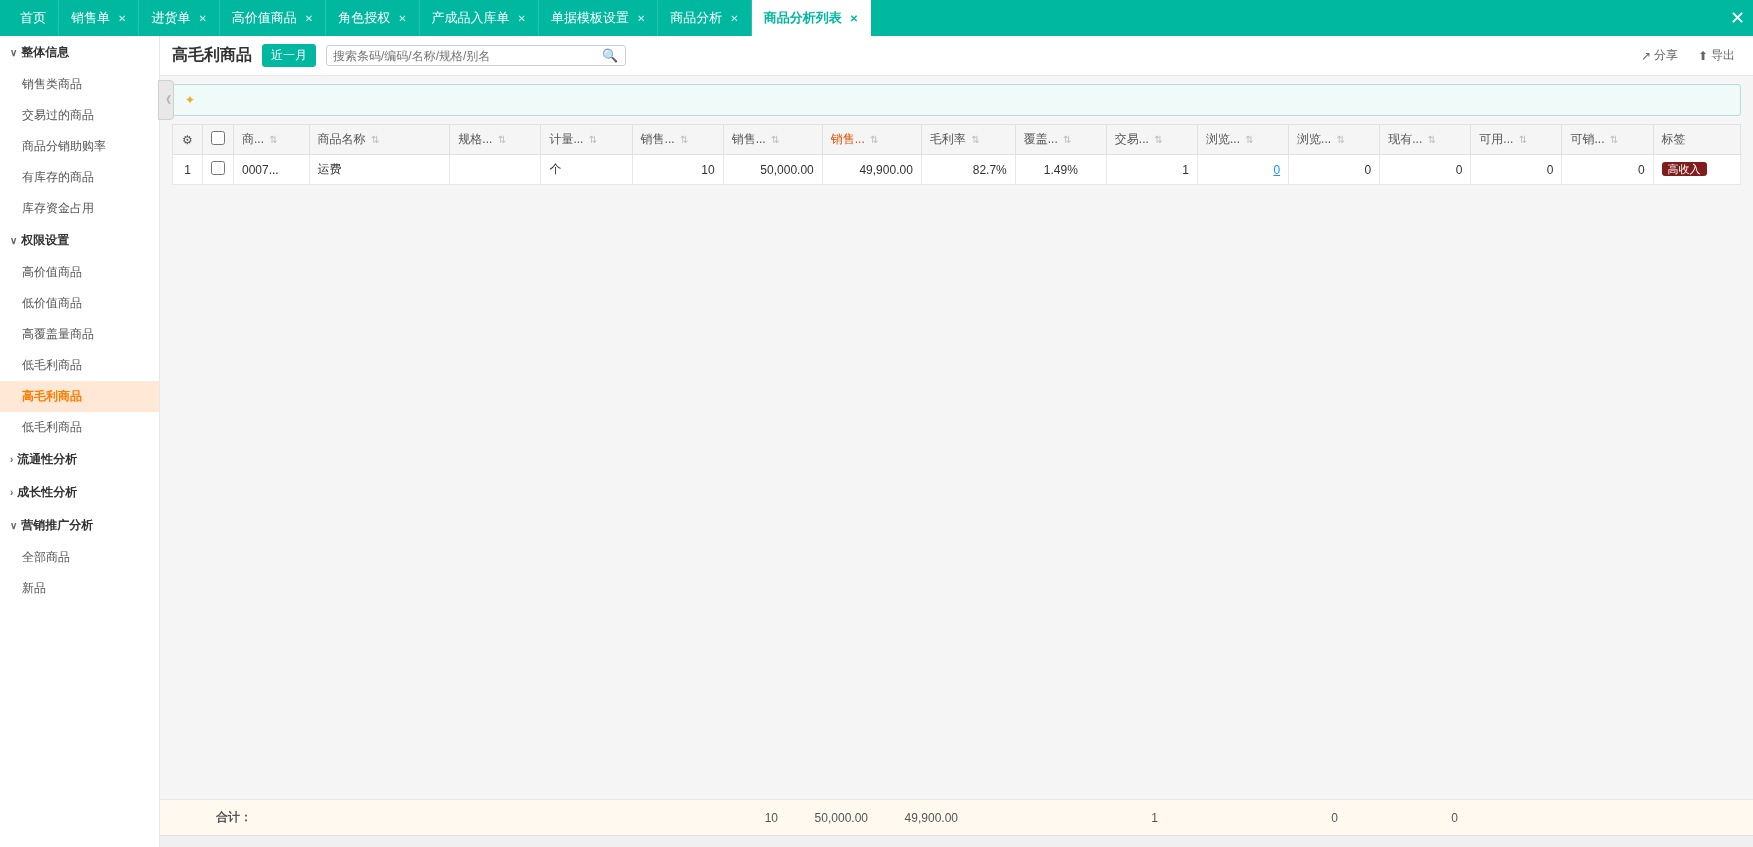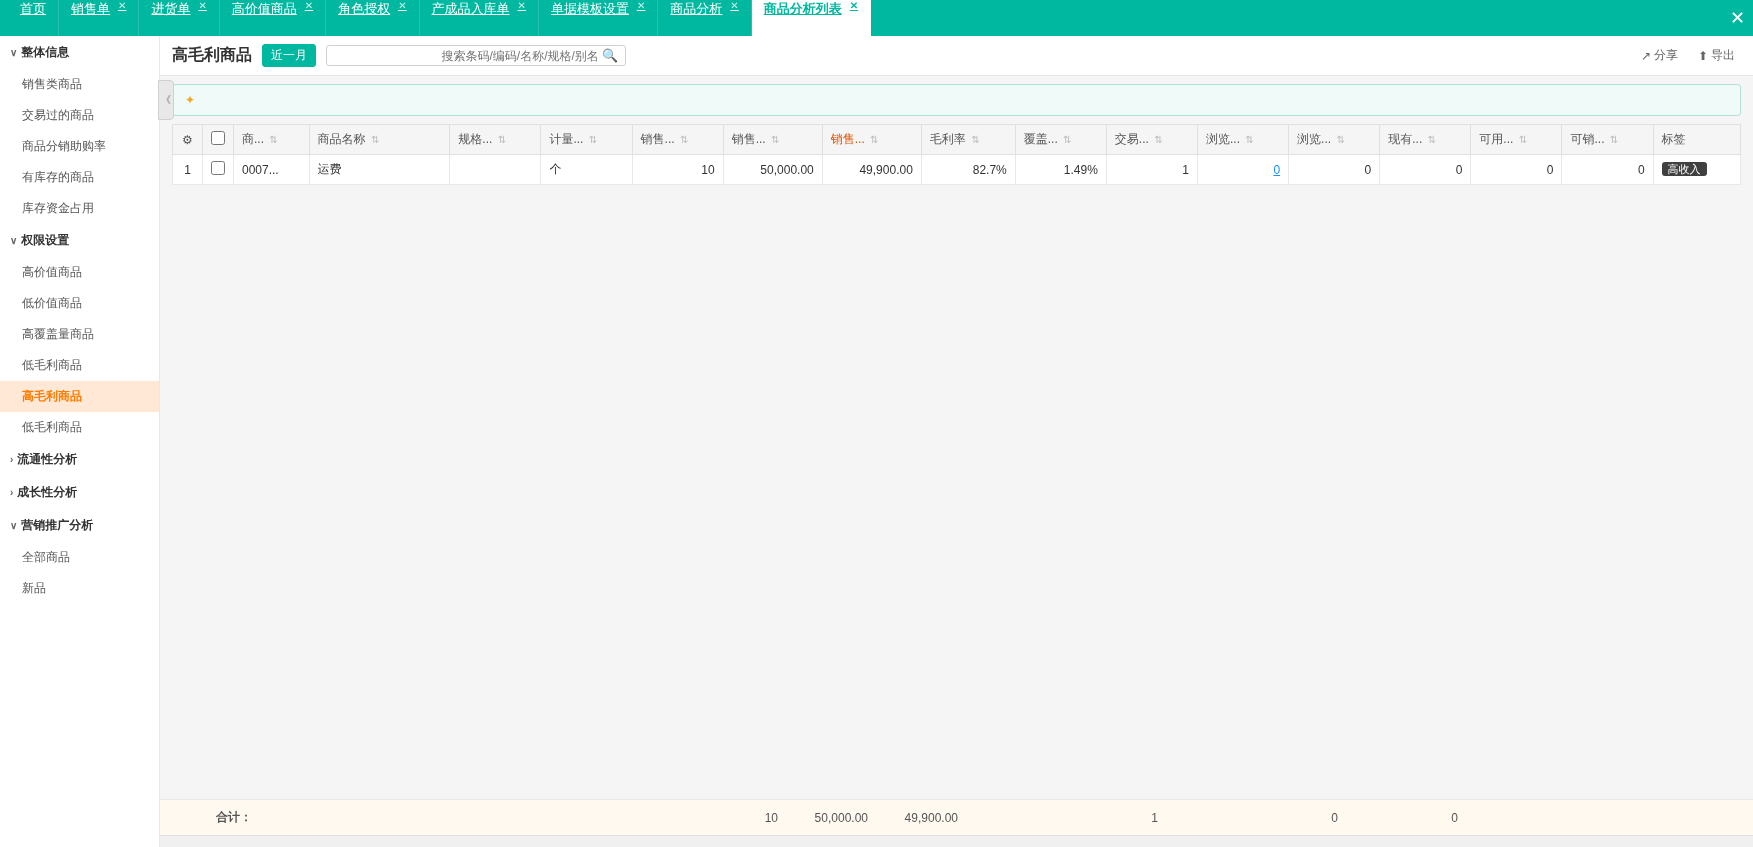--- a/index.html
+++ b/index.html
@@ -6,24 +6,23 @@
     body { font-family: 'Microsoft YaHei', Arial, sans-serif; font-size: 12px; background: #f5f5f5; overflow: hidden; width: 1753px; height: 847px; }
 
     
     .top-nav {
       display: flex; align-items: center;
       background: #00b8a0; height: 36px;
       padding: 0 8px; gap: 0;
     }
     .nav-item {
       color: #fff; padding: 0 12px; height: 36px;
-      display: flex; cursor: pointer;
+      display: flex; align-items: center; cursor: pointer;
       font-size: 13px; white-space: nowrap; gap: 4px;
       border-right: 1px solid rgba(255,255,255,0.15);
-      text-decoration: underline;
     }
     .nav-item:first-child { border-left: none; }
     .nav-item.active {
       background: #fff; color: #00b8a0; font-weight: bold;
     }
     .nav-item .close-icon { font-size: 10px; color: rgba(255,255,255,0.8); margin-left: 4px; cursor: pointer; }
     .nav-item.active .close-icon { color: #00b8a0; }
     .nav-close-all { margin-left: auto; color: #fff; font-size: 18px; cursor: pointer; }
 
     
@@ -73,21 +72,20 @@
       padding: 2px 8px; font-size: 12px; color: #555; cursor: pointer;
     }
     .filter-btn.active { background: #00b8a0; color: #fff; border-color: #00b8a0; }
     .search-box {
       display: flex; align-items: center; border: 1px solid #d0d0d0;
       border-radius: 3px; padding: 2px 6px; gap: 4px; flex: 1; max-width: 300px;
     }
     .search-box input {
       border: none; outline: none; font-size: 12px; color: #333; width: 100%;
       background: transparent;
-      text-align: right;
     }
     .search-icon { color: #999; font-size: 13px; cursor: pointer; }
     .header-actions { margin-left: auto; display: flex; gap: 8px; }
     .action-btn {
       display: flex; align-items: center; gap: 3px;
       color: #666; font-size: 12px; cursor: pointer; padding: 2px 6px;
     }
 
     
     .info-bar {
@@ -355,28 +353,28 @@
       <td class="settings-cell">1</td>
       <td><input type="checkbox" class="cb" style=""></td>
       <td>0007...</td>
       <td>运费</td>
       <td></td>
       <td>个</td>
       <td style="text-align:right">10</td>
       <td style="text-align:right">50,000.00</td>
       <td style="text-align:right">49,900.00</td>
       <td style="text-align:right">82.7%</td>
-      <td style="text-align:right">1.49%</td>
+      <td style="text-align:center">1.49%</td>
       <td style="text-align:right">1</td>
       <td style="text-align:right"><span class="link-text">0</span></td>
       <td style="text-align:right">0</td>
       <td style="text-align:right">0</td>
       <td style="text-align:right">0</td>
       <td style="text-align:right">0</td>
-      <td><span class="tag-badge" style="background:#404040">高收入</span></td>
+      <td><span class="tag-badge" style="background:#7f1d1d">高收入</span></td>
     </tr>
           </tbody>
       </table>
     </div>
 
     <div class="footer-bar">
       <span class="total-label">合计：</span>
       <div class="footer-cells">
         <div class="footer-cell" style="width:30px"></div>
         <div class="footer-cell" style="width:30px"></div>

